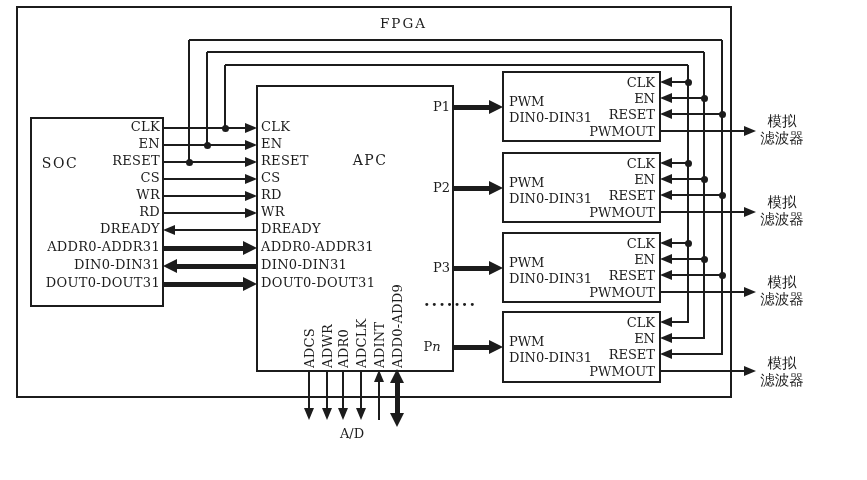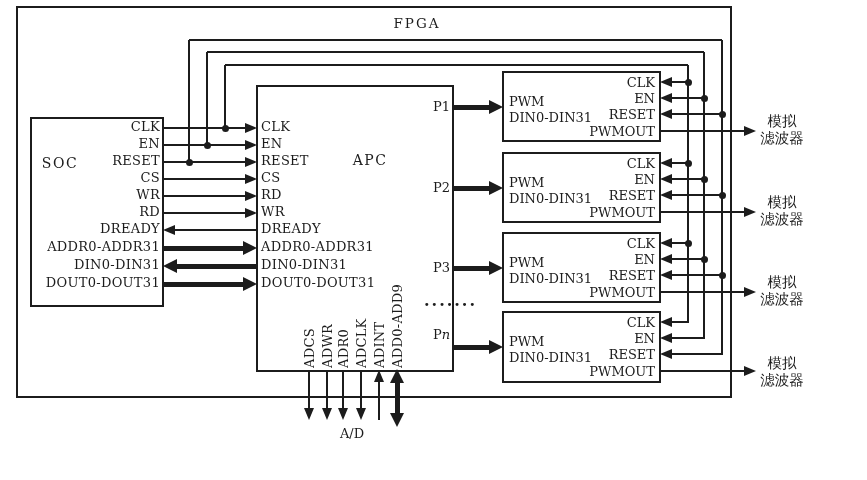--- a/index.html
+++ b/index.html
@@ -28,21 +28,21 @@
              font-size:37px;letter-spacing:2px;line-height:42px;color:var(--wm);
              -webkit-text-stroke:0.8px #a8a8a8;z-index:30;pointer-events:none;
              font-family:"DejaVu Sans","Liberation Sans",sans-serif;}
 </style>
 </head>
 <body>
 
 <div class="canvas">
 
   <div class="box" style="left:16px;top:6px;width:716px;height:392px;"></div>
-  <div class="lbl" style="left:380px;top:16px;width:74px;text-align:center;letter-spacing:2px;font-size:13.5px;">FPGA</div>
+  <div class="lbl" style="left:380px;top:16px;width:74px;text-align:left;letter-spacing:2px;font-size:13.5px;">FPGA</div>
 
   <div class="box" style="left:30px;top:117px;width:134px;height:190px;"></div>
   <div class="lbl boxtitle" style="left:40px;top:156px;width:40px;">SOC</div>
   <div class="lbl r" style="left:34px;top:119px;width:126px;">CLK</div>
   <div class="lbl r" style="left:34px;top:136px;width:126px;">EN</div>
   <div class="lbl r" style="left:34px;top:153px;width:126px;">RESET</div>
   <div class="lbl r" style="left:34px;top:170px;width:126px;">CS</div>
   <div class="lbl r" style="left:34px;top:187px;width:126px;">WR</div>
   <div class="lbl r" style="left:34px;top:204px;width:126px;">RD</div>
   <div class="lbl r" style="left:34px;top:221px;width:126px;">DREADY</div>
@@ -59,21 +59,21 @@
   <div class="lbl" style="left:261px;top:187px;">RD</div>
   <div class="lbl" style="left:261px;top:204px;">WR</div>
   <div class="lbl" style="left:261px;top:221px;">DREADY</div>
   <div class="lbl" style="left:261px;top:239px;">ADDR0-ADDR31</div>
   <div class="lbl" style="left:261px;top:257px;">DIN0-DIN31</div>
   <div class="lbl" style="left:261px;top:275px;">DOUT0-DOUT31</div>
 
   <div class="plabel" style="left:414px;top:99px;"><span>P1</span><span class="it"></span></div>
   <div class="plabel" style="left:414px;top:180px;"><span>P2</span><span class="it"></span></div>
   <div class="plabel" style="left:414px;top:260px;"><span>P3</span><span class="it"></span></div>
-  <div class="plabel" style="left:414px;top:327px;"><span>P</span><span class="it">n</span></div>
+  <div class="plabel" style="left:414px;top:339px;text-align:center;"><span>P</span><span class="it">n</span></div>
   <div class="ellipsis" style="left:424px;top:297px;">·······</div>
 
   <div class="vlabel" style="left:302px;top:368px;">ADCS</div>
   <div class="vlabel" style="left:320px;top:368px;">ADWR</div>
   <div class="vlabel" style="left:336px;top:368px;">ADR0</div>
   <div class="vlabel" style="left:354px;top:368px;">ADCLK</div>
   <div class="vlabel" style="left:372px;top:368px;">ADINT</div>
   <div class="vlabel" style="left:390px;top:368px;">ADD0-ADD9</div>
 
   <div class="box" style="left:502px;top:71px;width:159px;height:71px;">

